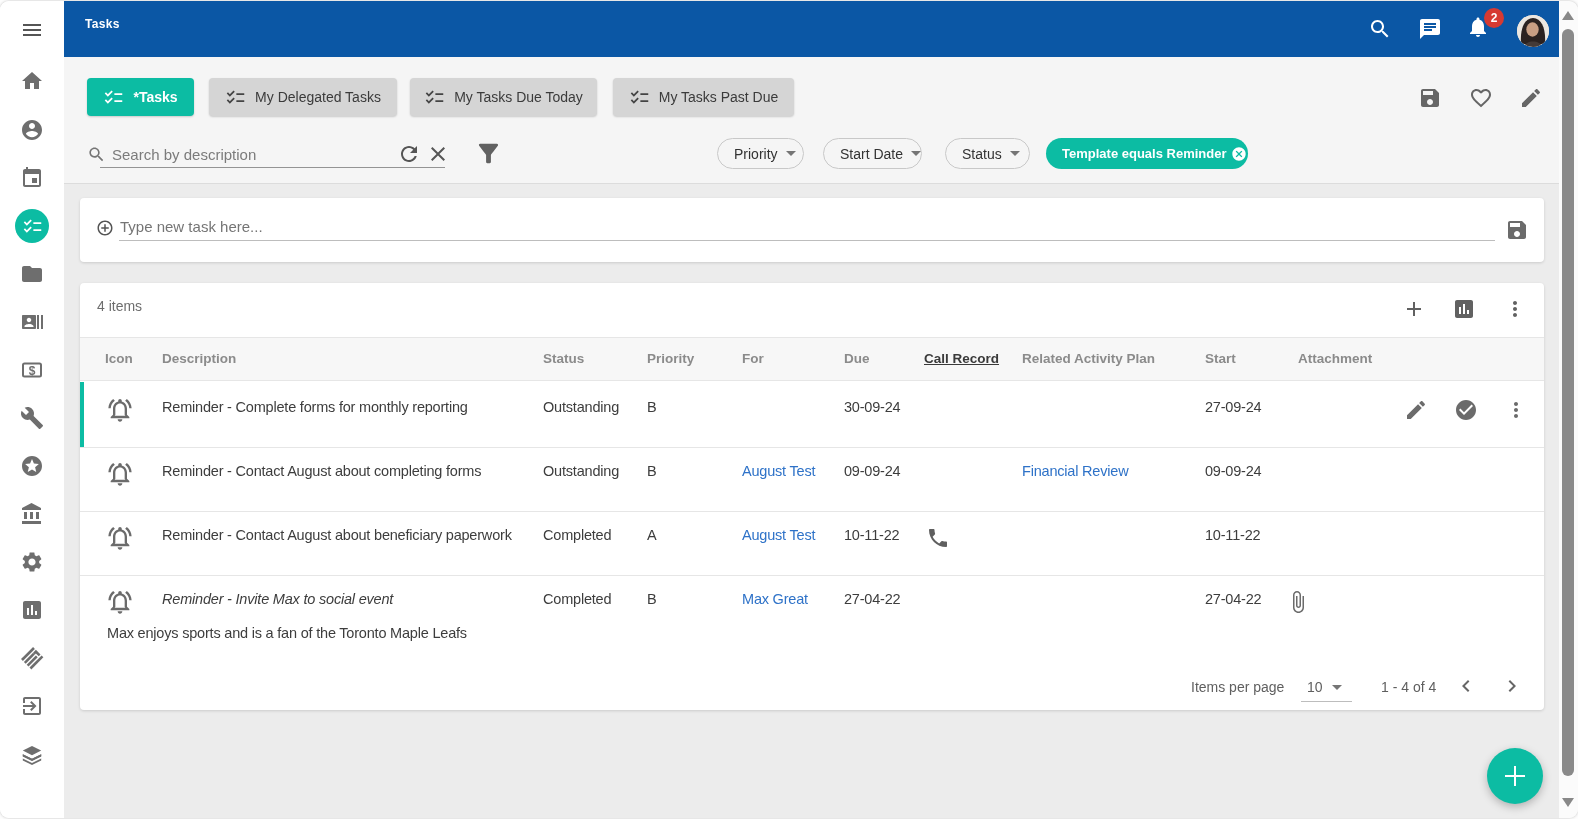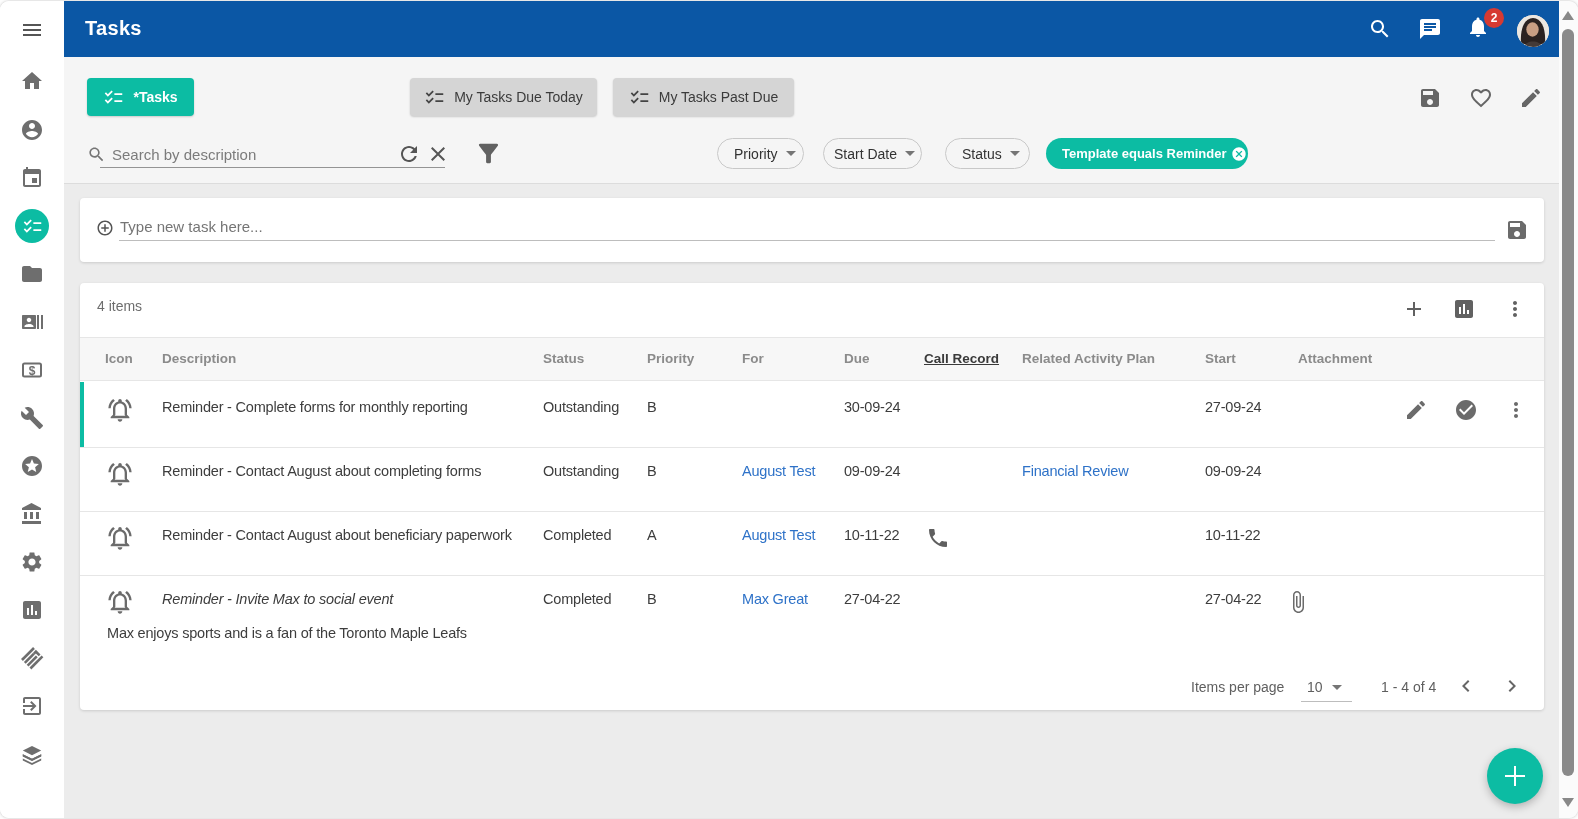--- a/index.html
+++ b/index.html
@@ -8,21 +8,21 @@
 #stage { position:relative; width:1578px; height:819px; background:#fdfdfd; }
 #win { position:absolute; left:0; top:1px; width:1578px; height:817px; border-radius:9px; overflow:hidden; background:#fff; box-shadow:0 0 3px rgba(0,0,0,0.25); }
 
 #sidebar { position:absolute; left:0; top:0; width:64px; height:817px; background:#fff; z-index:5; }
 .sb-icon { position:absolute; left:20px; width:24px; height:24px; }
 .sb-icon svg { display:block; width:24px; height:24px; fill:#6e6e6e; }
 #active-circle { position:absolute; left:15px; top:208px; width:34px; height:34px; border-radius:50%; background:#0cbca3; }
 #active-circle svg { position:absolute; left:6.5px; top:6.5px; width:21px; height:21px; fill:#fff; }
 
 #appbar { position:absolute; left:64px; top:0; width:1495px; height:56px; background:#0b57a5; }
-#appbar .title { position:absolute; left:21px; top:16px; color:#fff; font-size:20px; font-weight:bold; letter-spacing:0.3px;text-align:right; }
+#appbar .title { position:absolute; left:21px; top:16px; color:#fff; font-size:12px; font-weight:bold; letter-spacing:0.3px;text-align:right; }
 .bar-ic { position:absolute; top:16px; width:24px; height:24px; }
 .bar-ic svg { display:block; width:24px; height:24px; fill:#fff; }
 #avatar { position:absolute; left:1453px; top:14px; width:32px; height:32px; border-radius:50%; overflow:hidden; background:#e8e0d8; }
 #badge { position:absolute; left:1420px; top:7px; width:20px; height:20px; border-radius:50%; background:#d63a32; color:#fff; font-size:12px; font-weight:bold; text-align:center; line-height:20px; }
 
 #content { position:absolute; left:64px; top:56px; width:1496px; height:761px; background:#ececec; }
 #topstrip { position:absolute; left:0; top:0; width:1496px; height:127px; background:#f5f5f5; border-bottom:1px solid #dcdcdc; }
 
 .qbtn { position:absolute; top:21px; height:38px; border-radius:4px; background:#d5d5d5; color:#3b3b3b; font-size:14px; display:flex; align-items:center; justify-content:center; gap:9px; box-shadow:0 1px 2px rgba(0,0,0,0.18); }
 .qbtn svg { width:21px; height:21px; fill:#444; }
@@ -189,20 +189,23 @@
 
 <div id="content">
   <div id="topstrip"></div>
 
   <div class="qbtn sel" style="left:23px; width:107px;">
           <svg viewBox="0 0 24 24">
             <path d="M22 7h-9v2h9V7zm0 8h-9v2h9v-2zM5.54 11L2 7.46l1.41-1.41 2.12 2.12 4.24-4.24 1.41 1.41L5.54 11zm0 8L2 15.46l1.41-1.41 2.12 2.12 4.24-4.24 1.41 1.41L5.54 19z"></path>
           </svg>
           <b>*Tasks</b>
         </div>
+  <div class="qbtn" style="left:145px; width:188px;"><svg viewBox="0 0 24 24">
+            <path d="M22 7h-9v2h9V7zm0 8h-9v2h9v-2zM5.54 11L2 7.46l1.41-1.41 2.12 2.12 4.24-4.24 1.41 1.41L5.54 11zm0 8L2 15.46l1.41-1.41 2.12 2.12 4.24-4.24 1.41 1.41L5.54 19z"></path>
+          </svg>My Delegated Tasks</div>
   <div class="qbtn" style="left:549px; width:181px;"><svg viewBox="0 0 24 24">
             <path d="M22 7h-9v2h9V7zm0 8h-9v2h9v-2zM5.54 11L2 7.46l1.41-1.41 2.12 2.12 4.24-4.24 1.41 1.41L5.54 11zm0 8L2 15.46l1.41-1.41 2.12 2.12 4.24-4.24 1.41 1.41L5.54 19z"></path>
           </svg>My Tasks Past Due</div>
   <div class="qbtn" style="left:346px; width:187px;"><svg viewBox="0 0 24 24">
             <path d="M22 7h-9v2h9V7zm0 8h-9v2h9v-2zM5.54 11L2 7.46l1.41-1.41 2.12 2.12 4.24-4.24 1.41 1.41L5.54 11zm0 8L2 15.46l1.41-1.41 2.12 2.12 4.24-4.24 1.41 1.41L5.54 19z"></path>
           </svg>My Tasks Due Today</div>
 
   <div class="act-ic" style="left:1354px; top:29px;">
           <svg viewBox="0 0 24 24">
             <path d="M17 3H5c-1.11 0-2 .9-2 2v14c0 1.1.89 2 2 2h14c1.1 0 2-.9 2-2V7l-4-4zm-5 16c-1.66 0-3-1.34-3-3s1.34-3 3-3 3 1.34 3 3-1.34 3-3 3zm3-10H5V5h10v4z"></path>
@@ -232,21 +235,21 @@
   <div class="rowic" style="left:362px; top:85px;">
           <svg viewBox="0 0 24 24">
             <path fill="#555" d="M19 6.41L17.59 5 12 10.59 6.41 5 5 6.41 10.59 12 5 17.59 6.41 19 12 13.41 17.59 19 19 17.59 13.41 12z"></path>
           </svg>
         </div>
   <div class="abs" style="left:410px; top:82px; width:29px; height:29px;"><svg width="29" height="29" viewBox="0 0 24 24">
             <path fill="#616161" d="M4.25 5.61C6.27 8.2 10 13 10 13v6c0 .55.45 1 1 1h2c.55 0 1-.45 1-1v-6s3.72-4.8 5.74-7.39c.51-.66.04-1.61-.79-1.61H5.04c-.83 0-1.3.95-.79 1.61z"></path>
           </svg></div>
 
   <div class="chip outl" style="left:653px; width:87px;">Priority<span class="caret"></span></div>
-  <div class="chip outl" style="left:759px; width:99px;justify-content:center;">Start Date<span class="caret"></span></div>
+  <div class="chip outl" style="left:759px; width:99px;">Start Date<span class="caret"></span></div>
   <div class="chip outl" style="left:881px; width:85px;">Status<span class="caret"></span></div>
   <div class="chip teal" style="left:982px; width:202px;">Template equals Reminder
     <svg class="cancel" viewBox="0 0 24 24">
             <path fill="#ffffff" d="M12 2C6.47 2 2 6.47 2 12s4.47 10 10 10 10-4.47 10-10S17.53 2 12 2zm5 13.59L15.59 17 12 13.41 8.41 17 7 15.59 10.59 12 7 8.41 8.41 7 12 10.59 15.59 7 17 8.41 13.41 12z"></path>
           </svg></div>
 
   <div class="card" id="card1">
     <div class="abs" style="left:16px; top:21px; width:18px; height:18px;"><svg width="18" height="18" viewBox="0 0 24 24">
               <path fill="#555" d="M13 7h-2v4H7v2h4v4h2v-4h4v-2h-4V7zm-1-5C6.48 2 2 6.48 2 12s4.48 10 10 10 10-4.48 10-10S17.52 2 12 2zm0 18c-4.41 0-8-3.59-8-8s3.59-8 8-8 8 3.59 8 8-3.59 8-8 8z"></path>
             </svg></div>

